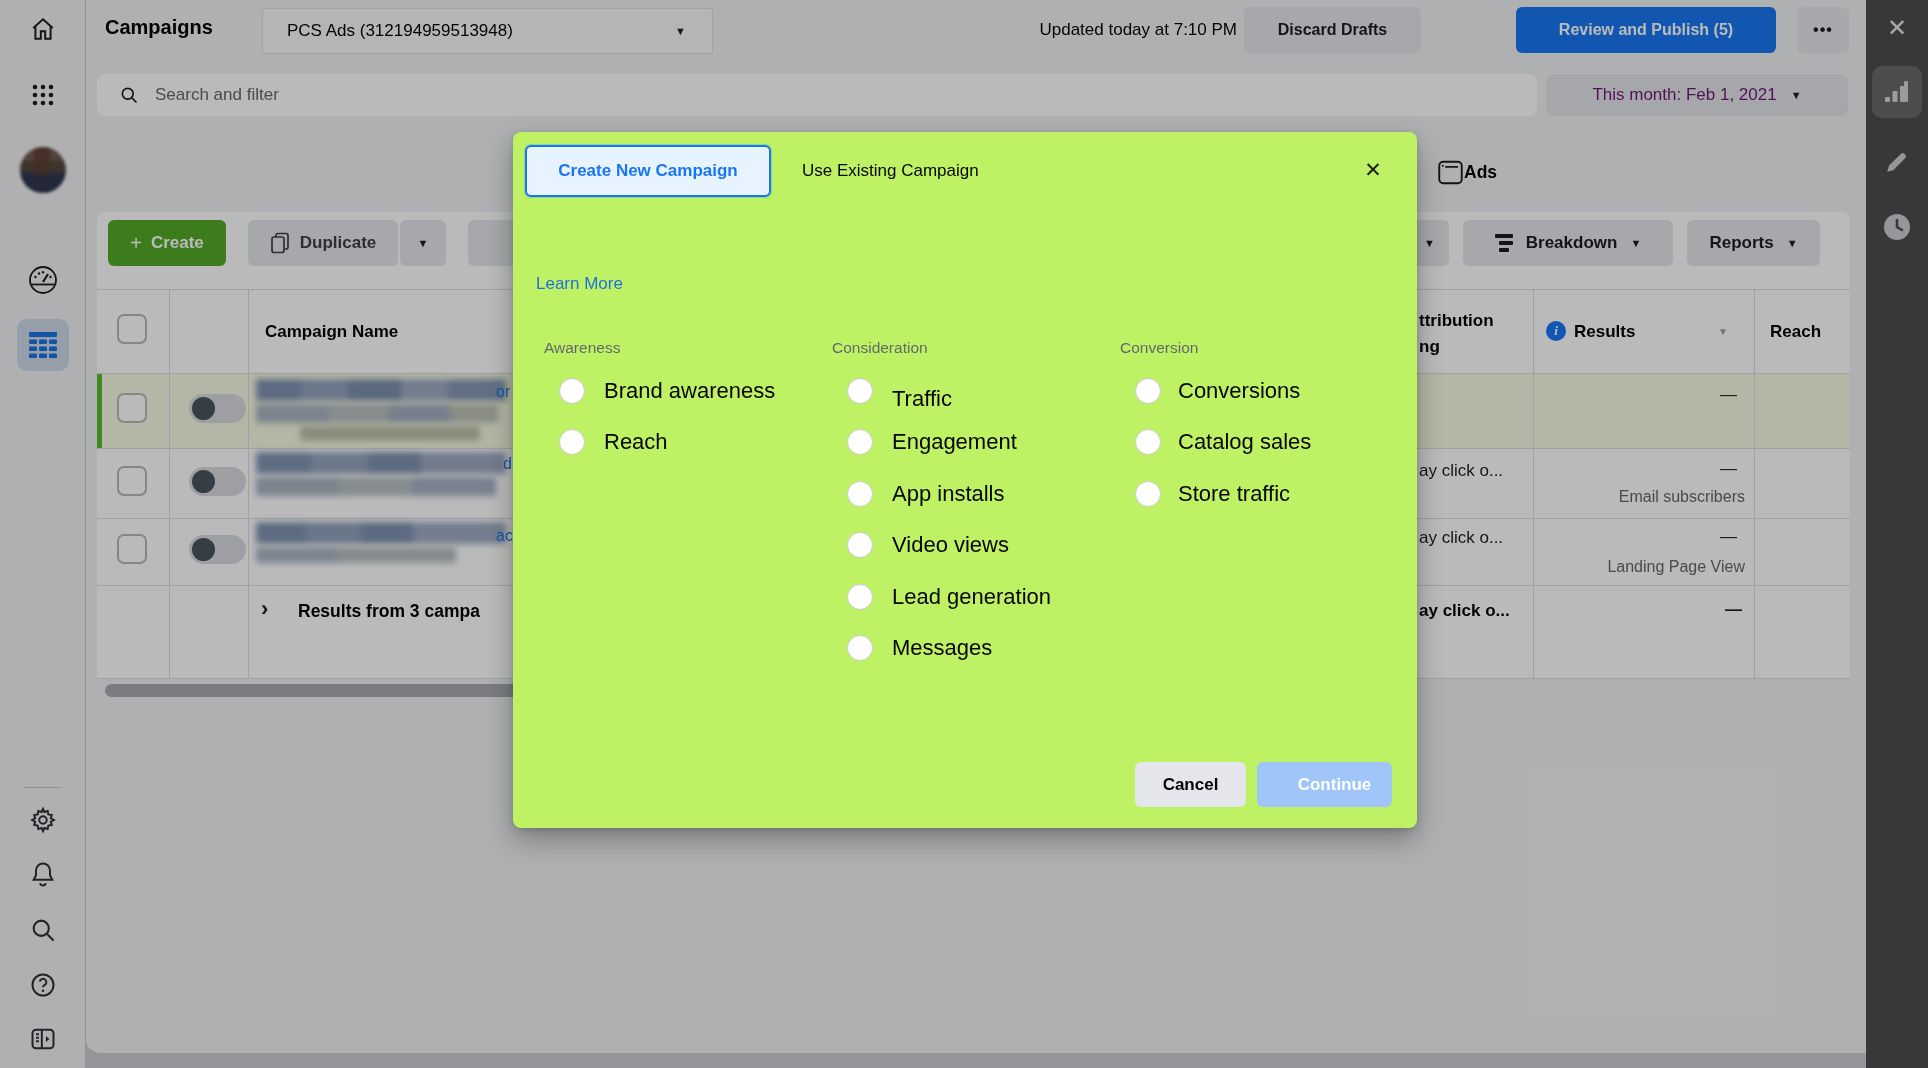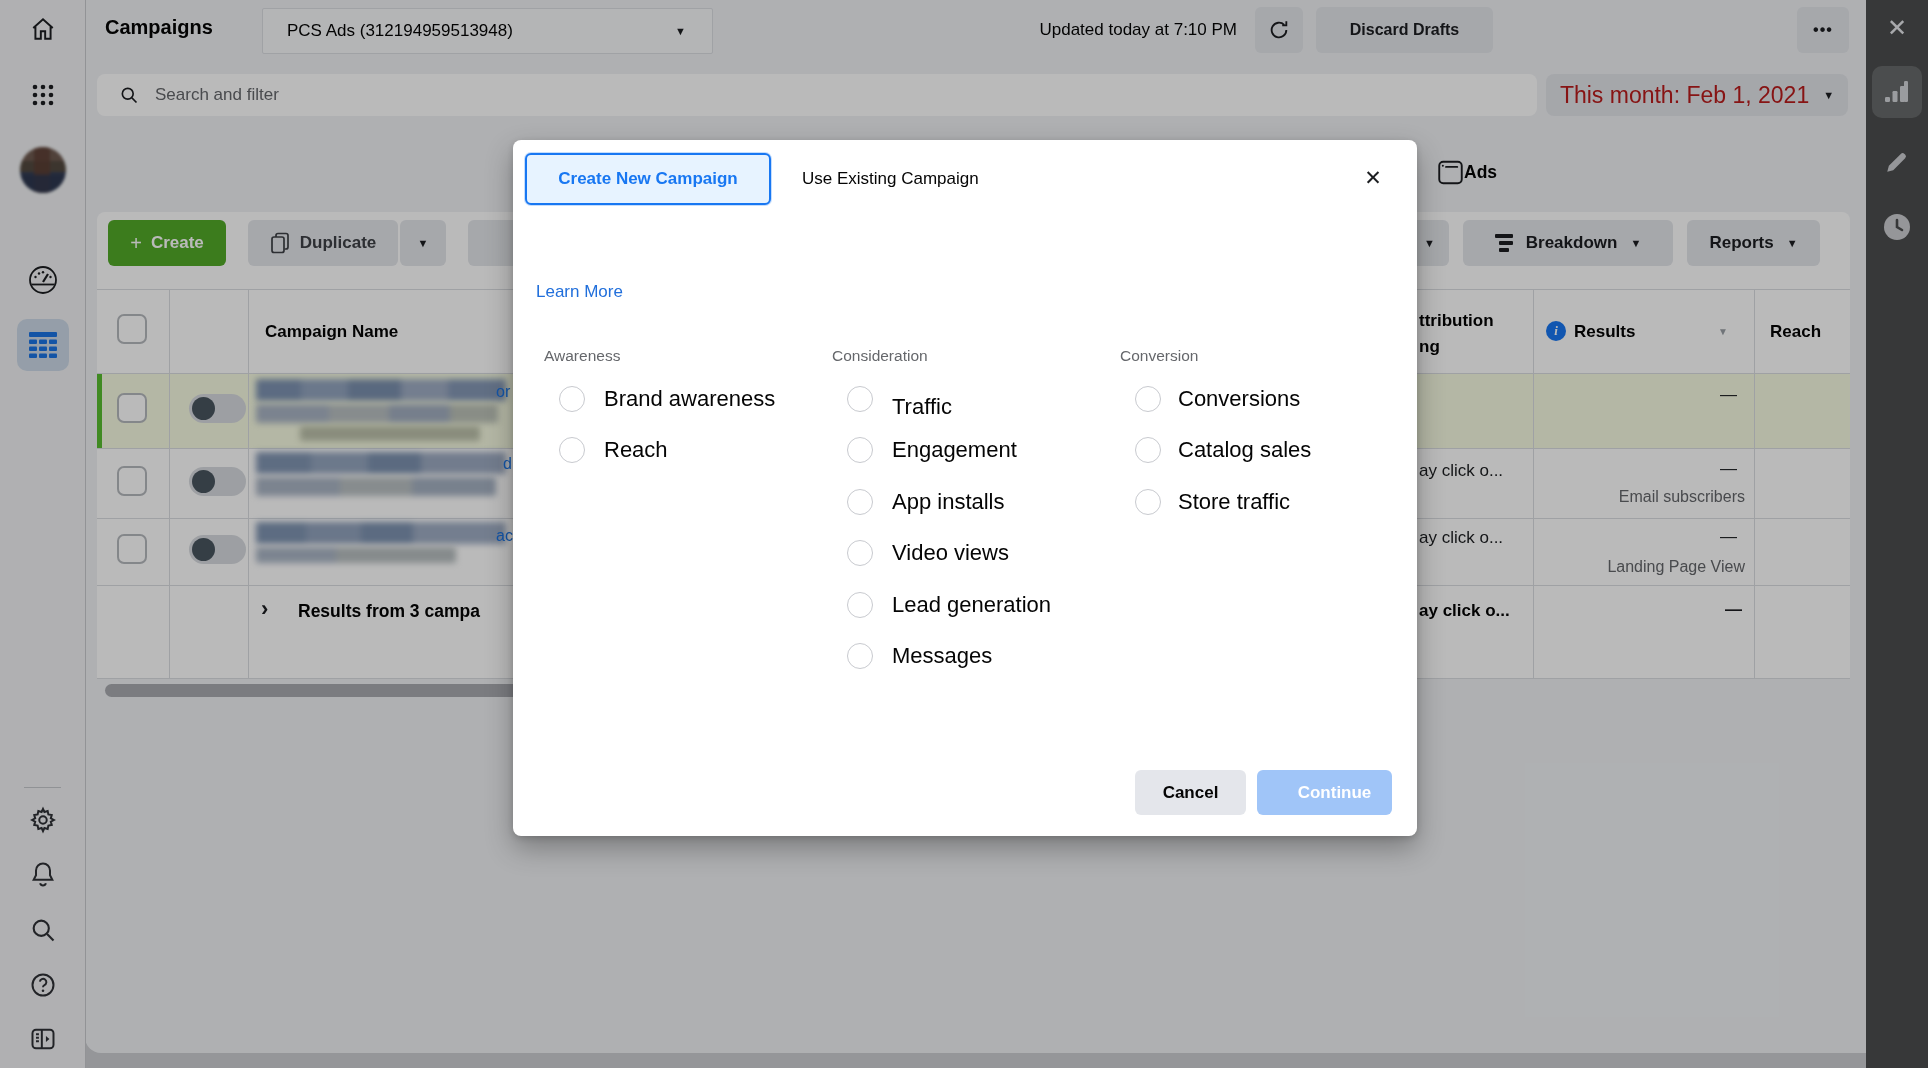--- a/index.html
+++ b/index.html
@@ -25,22 +25,22 @@
   .hline{position:absolute;height:1px;background:#dadde1;}
   .vline{position:absolute;width:1px;background:#dadde1;}
   .chk{position:absolute;width:30px;height:30px;border:2px solid #b6b9be;border-radius:7px;background:#fff;box-sizing:border-box;}
   .toggle{position:absolute;width:57px;height:29px;border-radius:15px;background:#d8dbe0;}
   .toggle .knob{position:absolute;left:3px;top:3px;width:23px;height:23px;border-radius:50%;background:#49555f;}
   .blurbar{position:absolute;filter:blur(3px);border-radius:2px;}
   .frag{position:absolute;color:#1b74e4;font-size:16px;}
   .cellsub{position:absolute;color:#65676b;font-size:16px;text-align:right;}
   .dash{position:absolute;color:#1c1e21;font-size:17px;text-align:right;}
   
-  .modal{position:absolute;left:513px;top:132px;width:904px;height:696px;background:#ffffff;border-radius:8px;z-index:100;
-         box-shadow:0 12px 28px rgba(0,0,0,0.30),0 2px 6px rgba(0,0,0,0.15);margin-top:8px;}
+  .modal{position:absolute;left:513px;top:132px;width:904px;height:696px;background:#bef264;border-radius:8px;z-index:100;
+         box-shadow:0 12px 28px rgba(0,0,0,0.30),0 2px 6px rgba(0,0,0,0.15);}
   .mtab-active{position:absolute;left:12px;top:13px;width:246px;height:52px;border:2px solid #1877f2;background:#e7f3ff;
          border-radius:6px;color:#1877f2;font-weight:700;font-size:17px;display:flex;align-items:center;justify-content:center;box-sizing:border-box;
          box-shadow:0 0 0 1px rgba(24,119,242,0.25);}
   .radio{position:absolute;width:26px;height:26px;border-radius:50%;border:1.5px solid #c8cacf;background:#fff;box-sizing:border-box;}
   .optlabel{position:absolute;font-size:22px;color:#050505;transform:translateY(-50%);}
   .cathdr{position:absolute;font-size:15.5px;color:#65676b;}
   svg{display:block;}
 </style>
 </head>
 <body>
@@ -144,32 +144,33 @@
     <span style="margin-left:24px;font-size:17px;color:#050505;">PCS Ads (312194959513948)</span>
     <span class="caret" style="position:absolute;right:26px;">▼</span>
   </div>
   <div class="abs" style="left:991px;top:0;width:246px;height:60px;display:flex;align-items:center;justify-content:flex-end;font-size:17px;color:#050505;">Updated today at 7:10 PM</div>
   <div class="btn gbtn abs" style="left:1255px;top:7px;width:48px;height:46px;">
     <svg width="22" height="22" viewBox="0 0 24 24" fill="none" stroke="#1c1e21" stroke-width="2">
         <path d="M20 12 a8 8 0 1 1-2.3-5.6"></path>
         <path d="M20 2.5 V7 H15.5" stroke-width="2" fill="none"></path>
       </svg>
   </div>
-  <div class="btn gbtn abs" style="left:1316px;top:7px;width:177px;height:46px;">Discard Drafts</div>
+  <div class="btn gbtn abs" style="left:1244px;top:7px;width:177px;height:46px;">Discard Drafts</div>
+  <div class="btn abs" style="left:1516px;top:7px;width:260px;height:46px;background:#1877f2;color:#fff;font-weight:700;">Review and Publish (5)</div>
   <div class="btn gbtn abs" style="left:1797px;top:7px;width:52px;height:46px;letter-spacing:1px;">•••</div>
 
   <div class="abs" style="left:97px;top:74px;width:1440px;height:42px;background:#fff;border-radius:8px;display:flex;align-items:center;">
     <svg style="margin-left:22px;" width="20" height="20" viewBox="0 0 24 24" fill="none" stroke="#1c1e21" stroke-width="2">
         <circle cx="10.5" cy="10.5" r="6.5"></circle>
         <path d="M15.5 15.5 L21 21"></path>
       </svg>
     <span style="margin-left:16px;font-size:17px;color:#65676b;">Search and filter</span>
   </div>
   <div class="abs" style="left:1546px;top:74px;width:302px;height:42px;background:#e3e5ea;border-radius:8px;display:flex;align-items:center;justify-content:center;">
-    <span style="font-size:23px;color:#b91c1c;">This month: Feb 1, 2021</span>
+    <span style="font-size:17px;color:#701a75;">This month: Feb 1, 2021</span>
     <span class="caret" style="margin-left:14px;">▼</span>
   </div>
 
   <div class="abs" style="left:1437px;top:146px;width:180px;height:52px;display:flex;align-items:center;">
     <svg width="27" height="27" viewBox="0 0 24 24" fill="none" stroke="#1c1e21" stroke-width="1.7">
         <rect x="2" y="2.5" width="20" height="19" rx="3.5"></rect>
         <path d="M8 7 H18" stroke-linecap="round"></path>
         <circle cx="5.2" cy="6" r="0.9" fill="#1c1e21" stroke="none"></circle>
       </svg>
     <span style="margin-left:0;font-size:17.5px;font-weight:700;color:#050505;">Ads</span>

